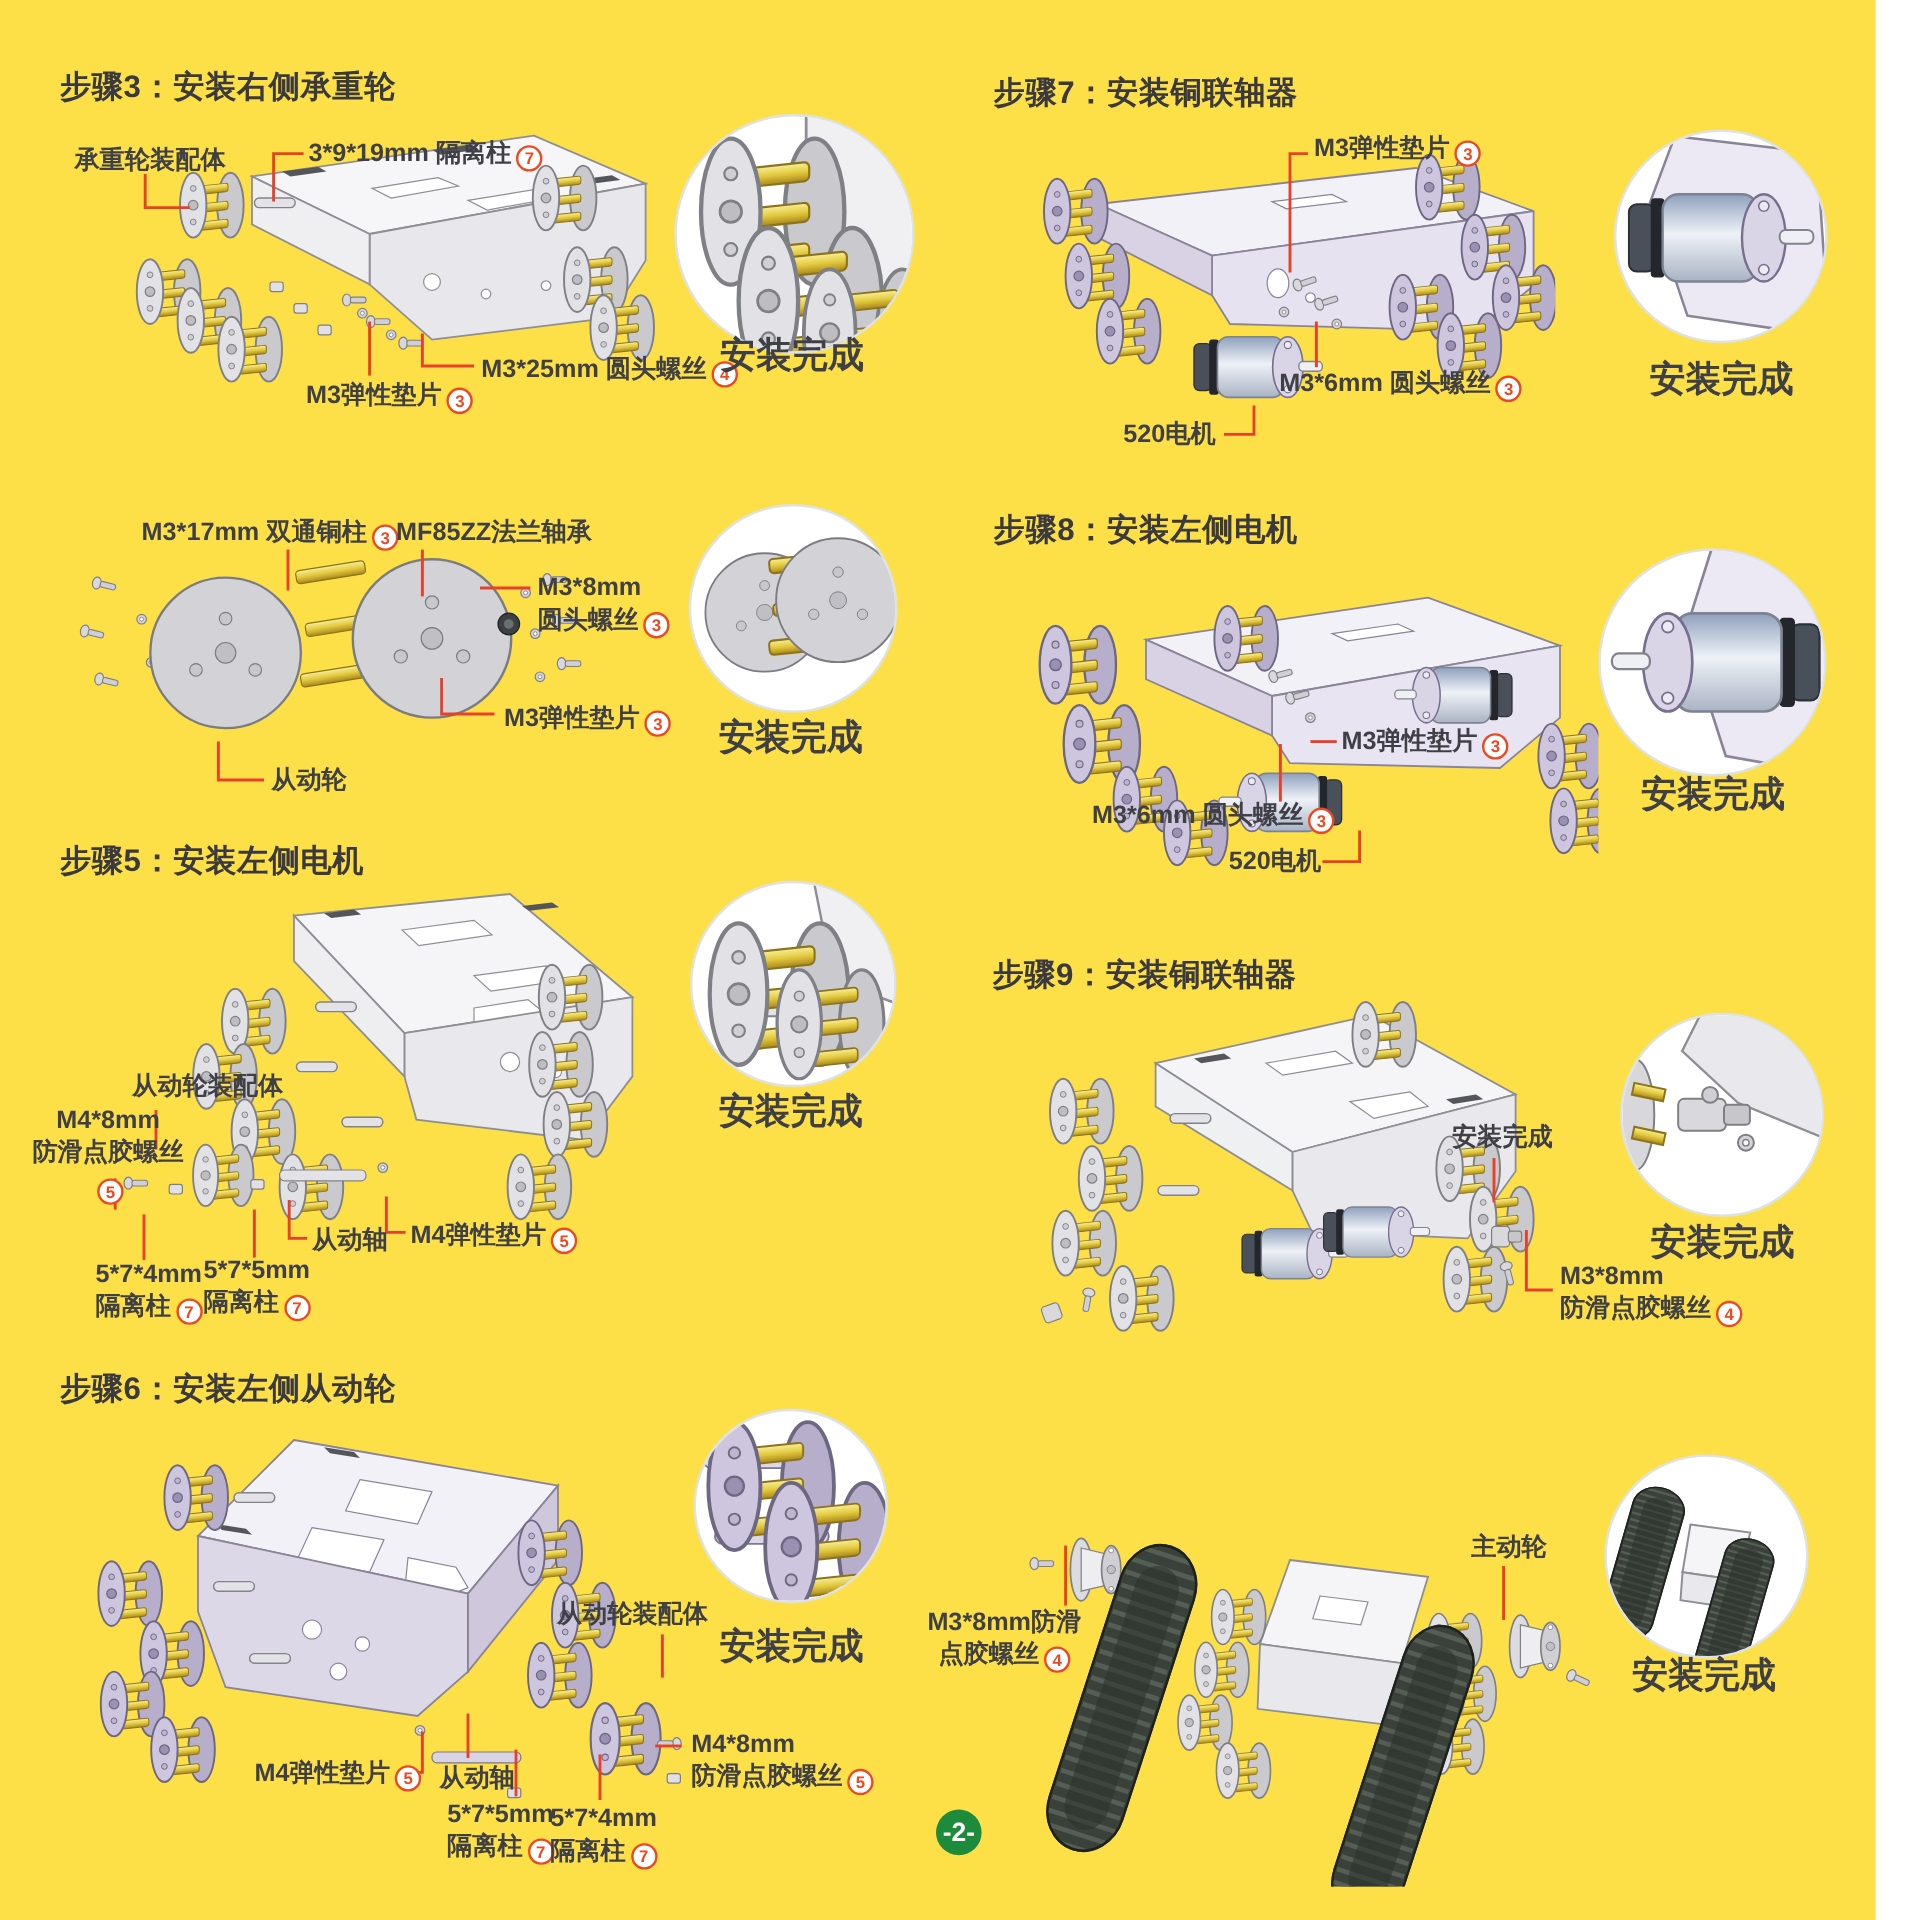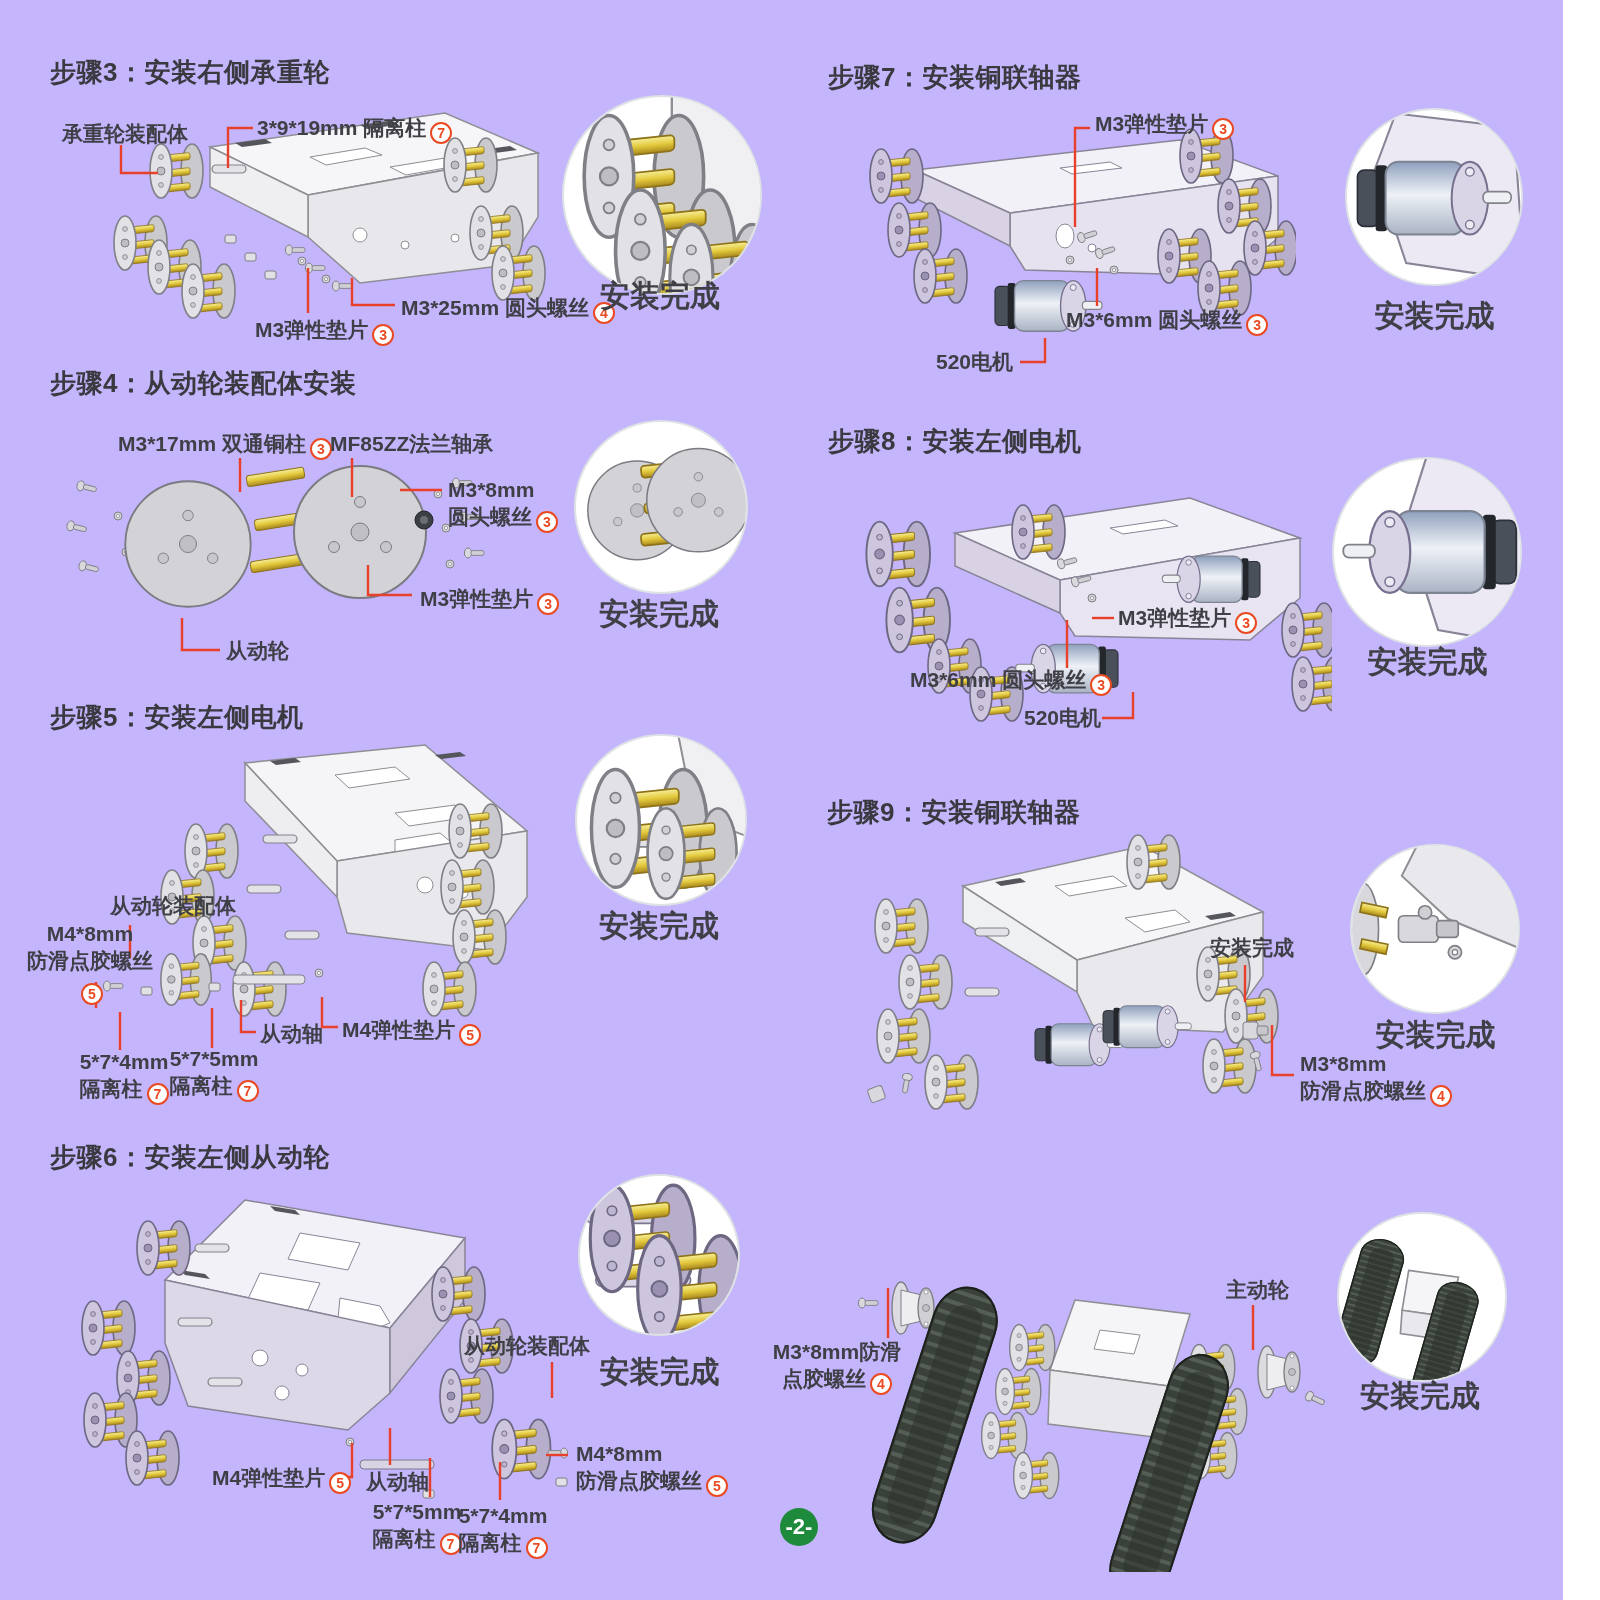--- a/index.html
+++ b/index.html
@@ -1,16 +1,16 @@
 <!DOCTYPE html>
 <html><head>
 <meta charset="utf-8">
 <style>
   html,body{margin:0;padding:0;background:#fff;}
-  .page{position:relative;width:1563px;height:1600px;background:#c4b5fd;overflow:hidden;
+  .page{position:relative;width:1563px;height:1600px;background:#fde047;overflow:hidden;
         font-family:"Liberation Sans","DejaVu Sans",sans-serif;color:#3f3f46;}
   .title{position:absolute;margin:0;font-size:26px;font-weight:bold;color:#39393f;
          white-space:nowrap;z-index:4;letter-spacing:0.5px;}
   .callout{position:absolute;font-size:21px;font-weight:bold;color:#3f3f46;
            line-height:1.3;white-space:nowrap;z-index:4;}
   .callout.center{text-align:center;white-space:normal;}
   .badge{display:inline-block;box-sizing:border-box;width:22px;height:22px;border:2px solid #ea4a22;
          border-radius:50%;color:#ea4a22;font-size:14px;line-height:18px;text-align:center;
          vertical-align:-3px;margin-left:4px;font-weight:bold;background:#fff;}
   .diagram{position:absolute;z-index:1;}
@@ -114,21 +114,20 @@
     <circle cx="0" cy="-30" r="5.5" fill="#c7c7cc" stroke="#7b7b82"></circle>
     <circle cx="26" cy="15" r="5.5" fill="#c7c7cc" stroke="#7b7b82"></circle>
     <circle cx="-26" cy="15" r="5.5" fill="#c7c7cc" stroke="#7b7b82"></circle>
   </g>
 </defs>
 </svg>
 
 <div class="page">
 
   <h2 class="title" style="left:50px;top:55px">步骤3：安装右侧承重轮</h2>
-  <h2 class="title" style="left:50px;top:366px">步骤4：从动轮装配体安装</h2>
   <h2 class="title" style="left:50px;top:700px">步骤5：安装左侧电机</h2>
   <h2 class="title" style="left:50px;top:1140px">步骤6：安装左侧从动轮</h2>
   <h2 class="title" style="left:828px;top:60px">步骤7：安装铜联轴器</h2>
   <h2 class="title" style="left:828px;top:424px">步骤8：安装左侧电机</h2>
   <h2 class="title" style="left:827px;top:795px">步骤9：安装铜联轴器</h2>
 
   <svg class="diagram" style="left:60px;top:95px" width="500" height="255" viewBox="0 0 500 255">
     <polygon points="150,52 385,18 478,58 248,100" fill="#f6f6f8" stroke="#8e8e94" stroke-width="1.5"></polygon>
     <polygon points="175,48 205,44 212,48 182,52" fill="#55565c"></polygon>
     <polygon points="300,30 330,26 337,30 307,34" fill="#55565c"></polygon>

